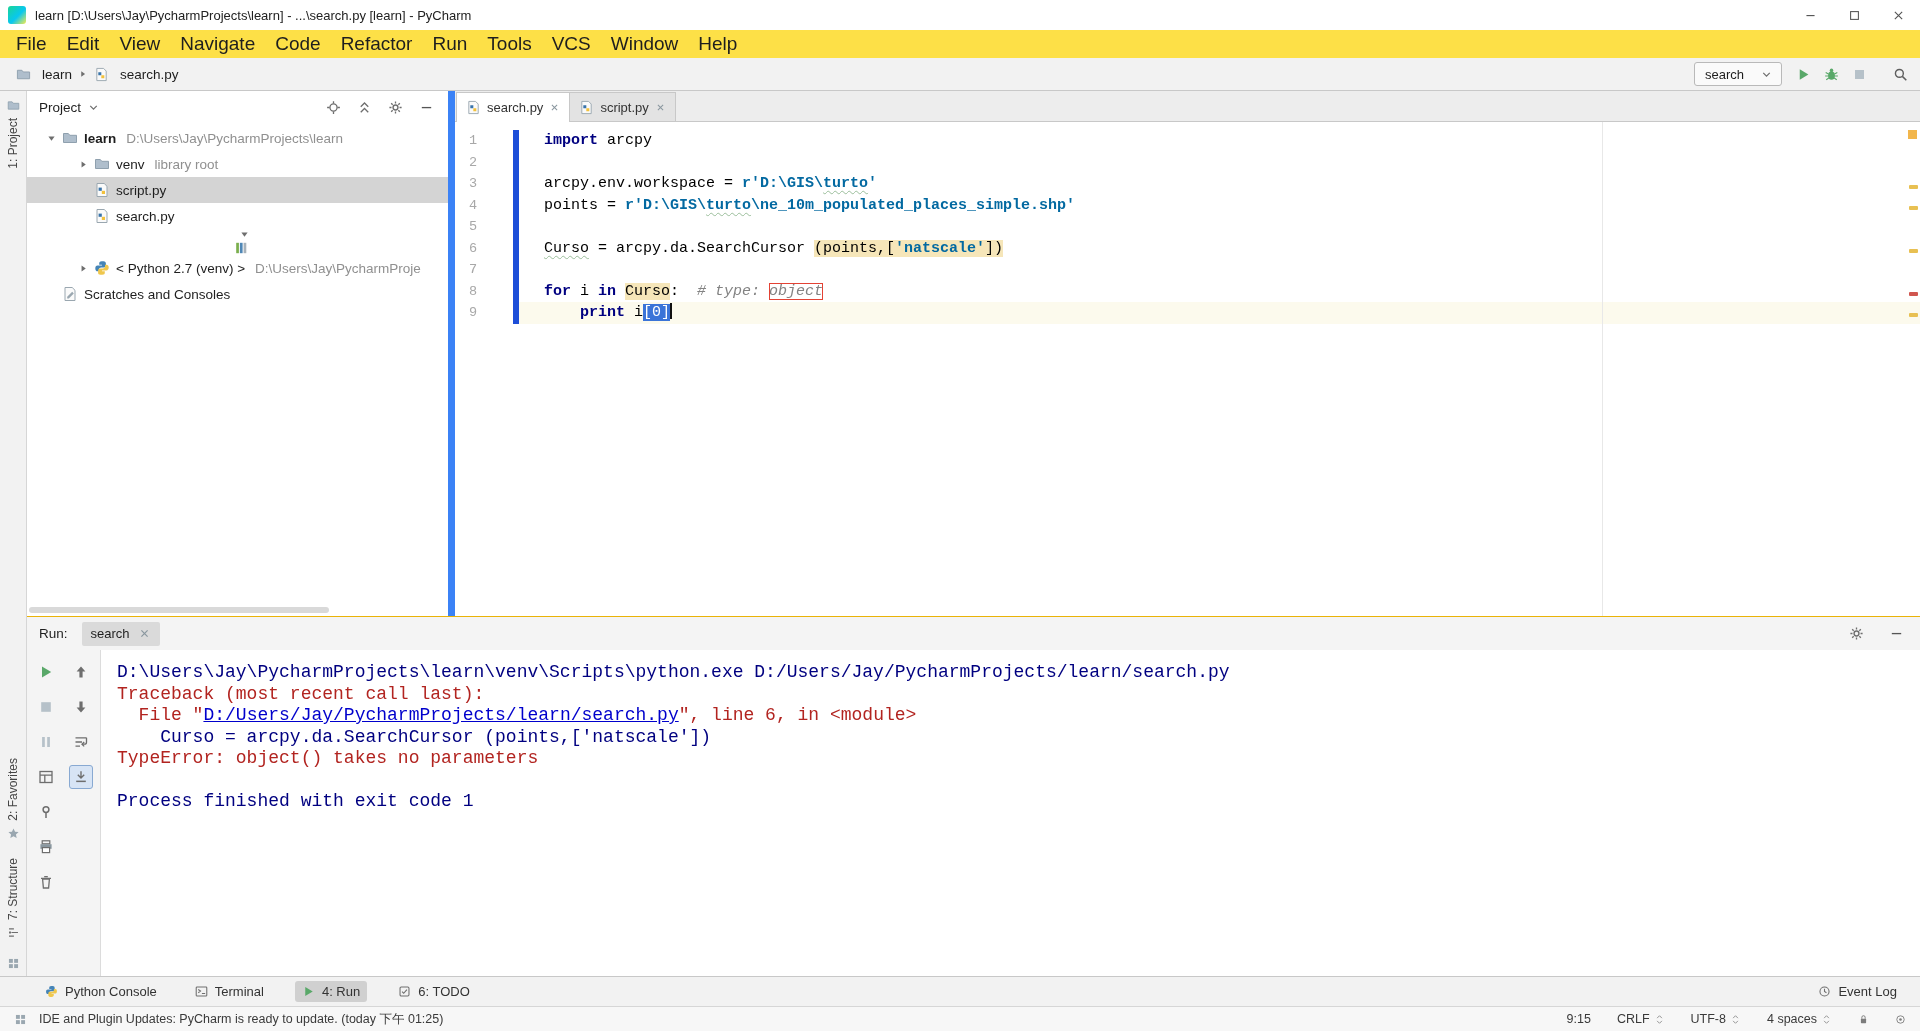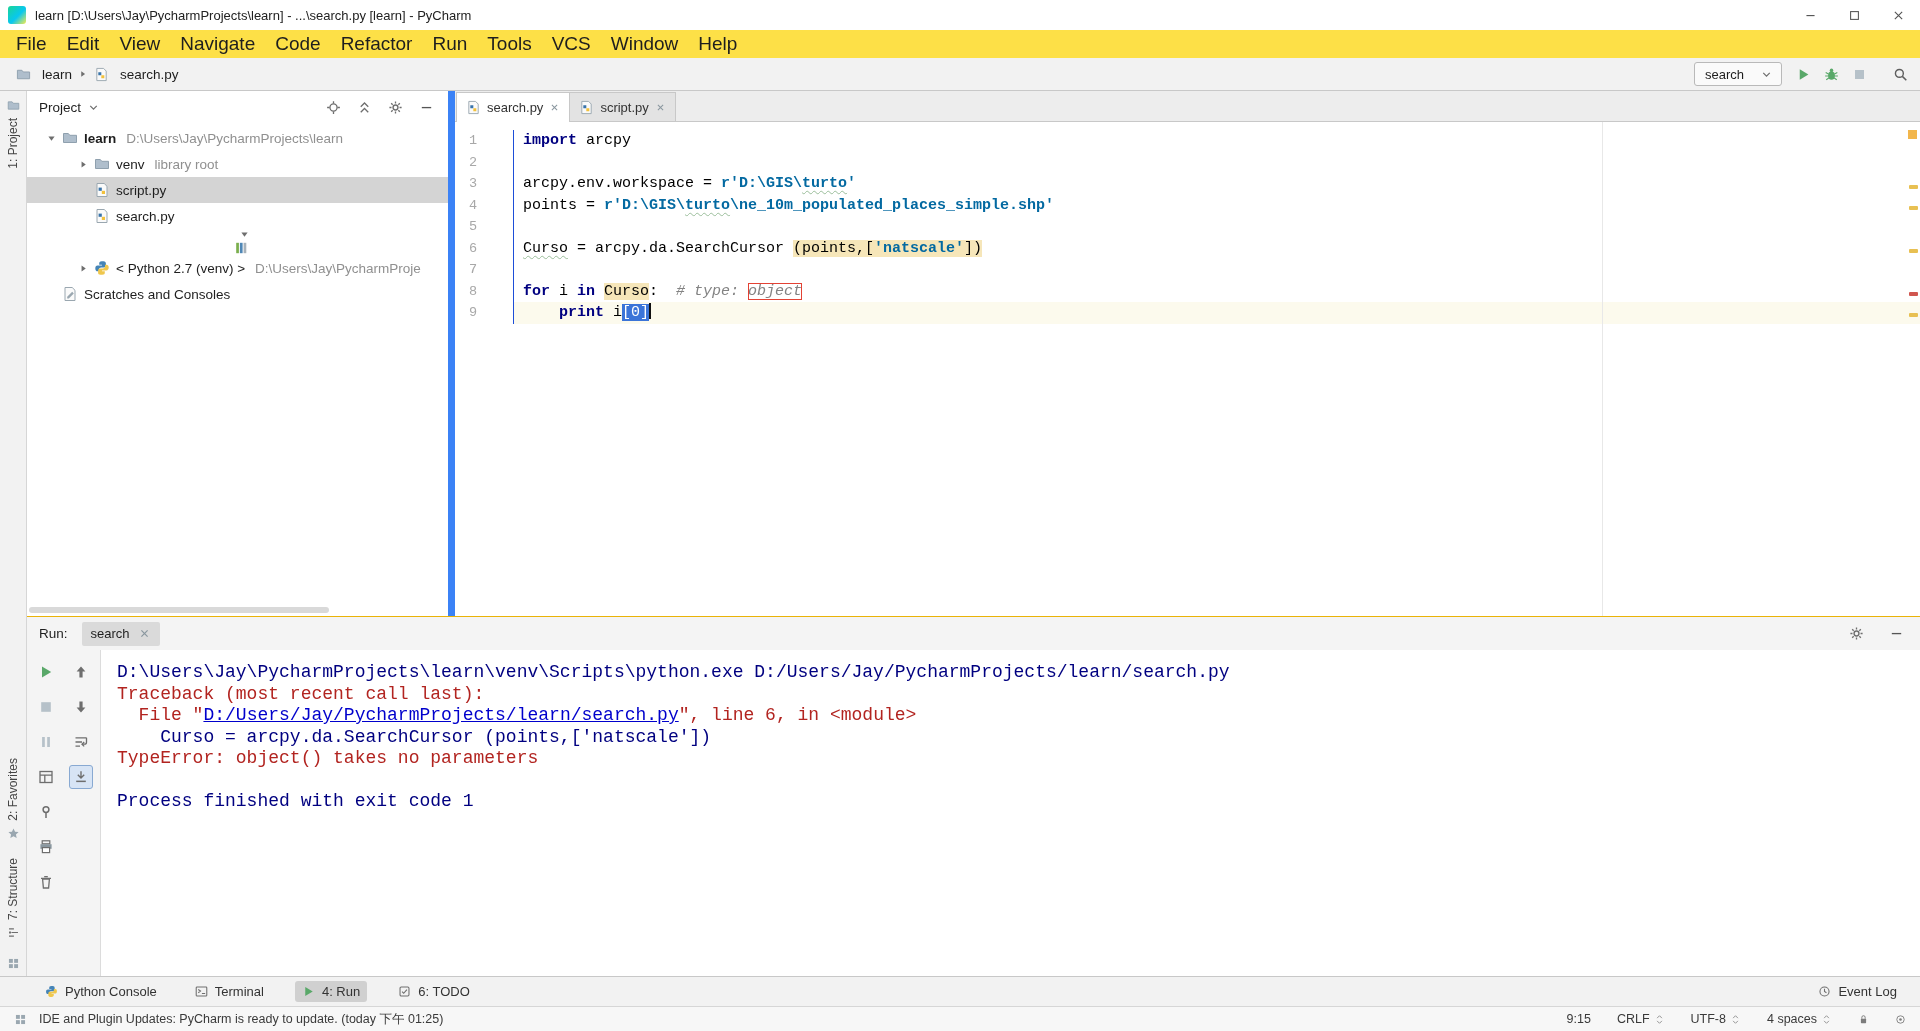--- a/index.html
+++ b/index.html
@@ -69,21 +69,21 @@
   .ed-tab { height:29px; display:flex; align-items:center; gap:6px; padding:0 9px; font-size:13px;
             background:#E3E3E3; border:1px solid #C8C8C8; border-bottom:none; margin-right:-1px; color:#333; }
   .ed-tab.active { background:#fff; height:30px; margin-bottom:-1px; }
   .tab-icon svg { width:15px; height:15px; }
   .tab-close svg { width:11px; height:11px; }
 
   .ed-body { flex:1; position:relative; font-family:"Liberation Mono","DejaVu Sans Mono",monospace; font-size:15px; padding-top:8px; overflow:hidden; background:#fff; }
   .margin-guide { position:absolute; top:0; bottom:0; left:1147px; width:1px; background:#E8E8E8; }
   .ed-row { display:flex; height:21.5px; line-height:21.5px; }
   .ed-num { width:22px; flex:none; text-align:right; color:#A8A8A8; font-size:13.5px; }
-  .ed-code { flex:1; white-space:pre; margin-left:36px; padding-left:9px; border-left:1px solid #1d4ed8; }
+  .ed-code { flex:1; white-space:pre; margin-left:36px; padding-left:25px; border-left:6px solid #1d4ed8; }
   .ed-row.current .ed-code { background:#FCFAED; }
   .tk-kw  { color:#000080; font-weight:700; }
   .tk-pl  { color:#000; }
   .tk-str { color:#0369a1; font-weight:700; }
   .tk-cmt { color:#838383; font-style:italic; }
   .tk-typo { text-decoration:underline wavy #9BBE9B 1px; text-underline-offset:3px; }
   .tk-hl  { background:#F6E6B9; }
   .tk-errbox { outline:1px solid #E34234; outline-offset:-1px; }
   .tk-sel { background:#3B74D8; color:#fff; }
   .tk-caret { display:inline-block; width:2px; height:16px; background:#111; vertical-align:-3px; }

